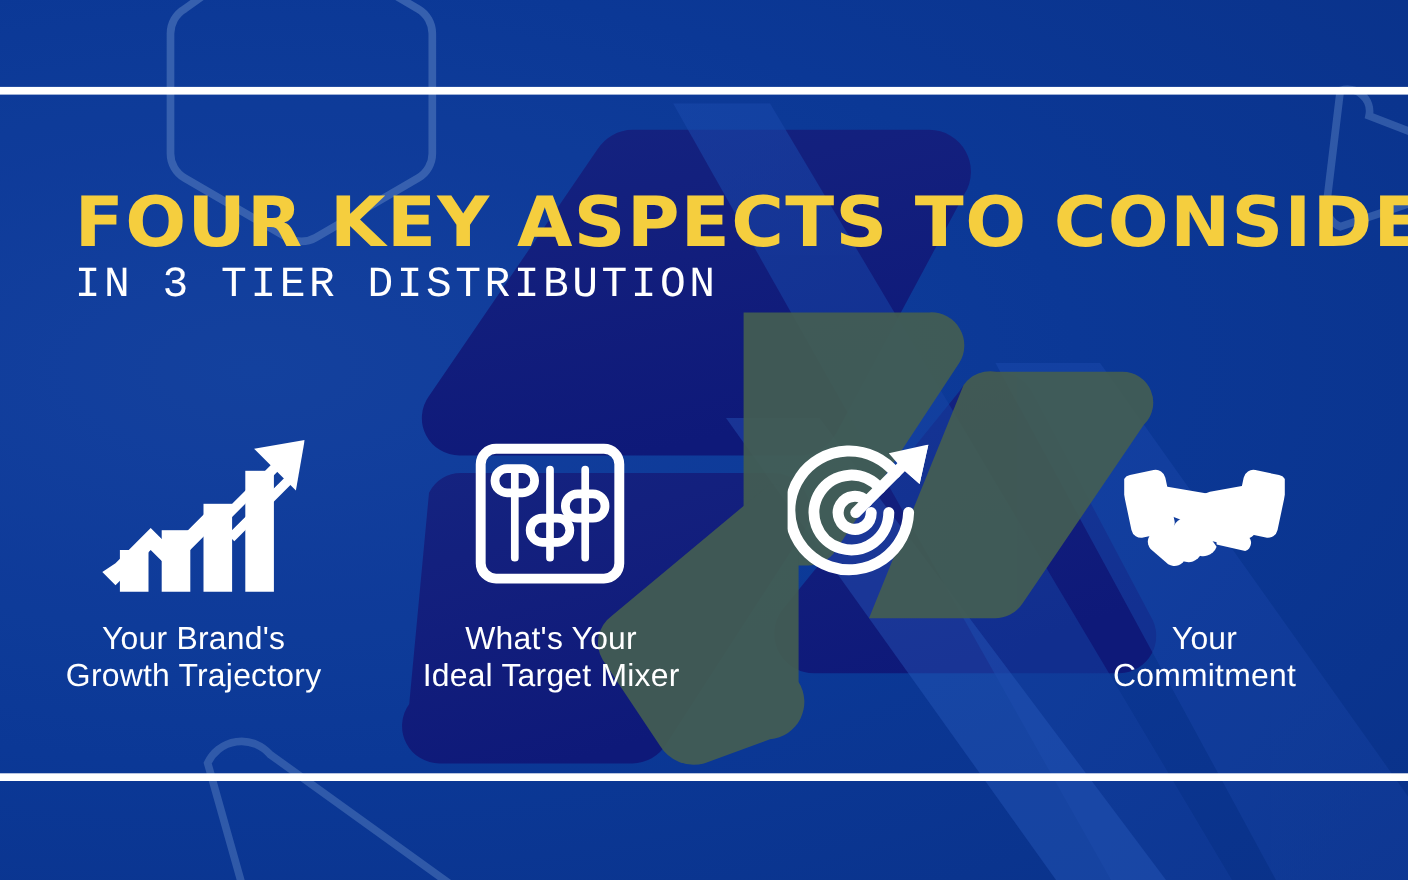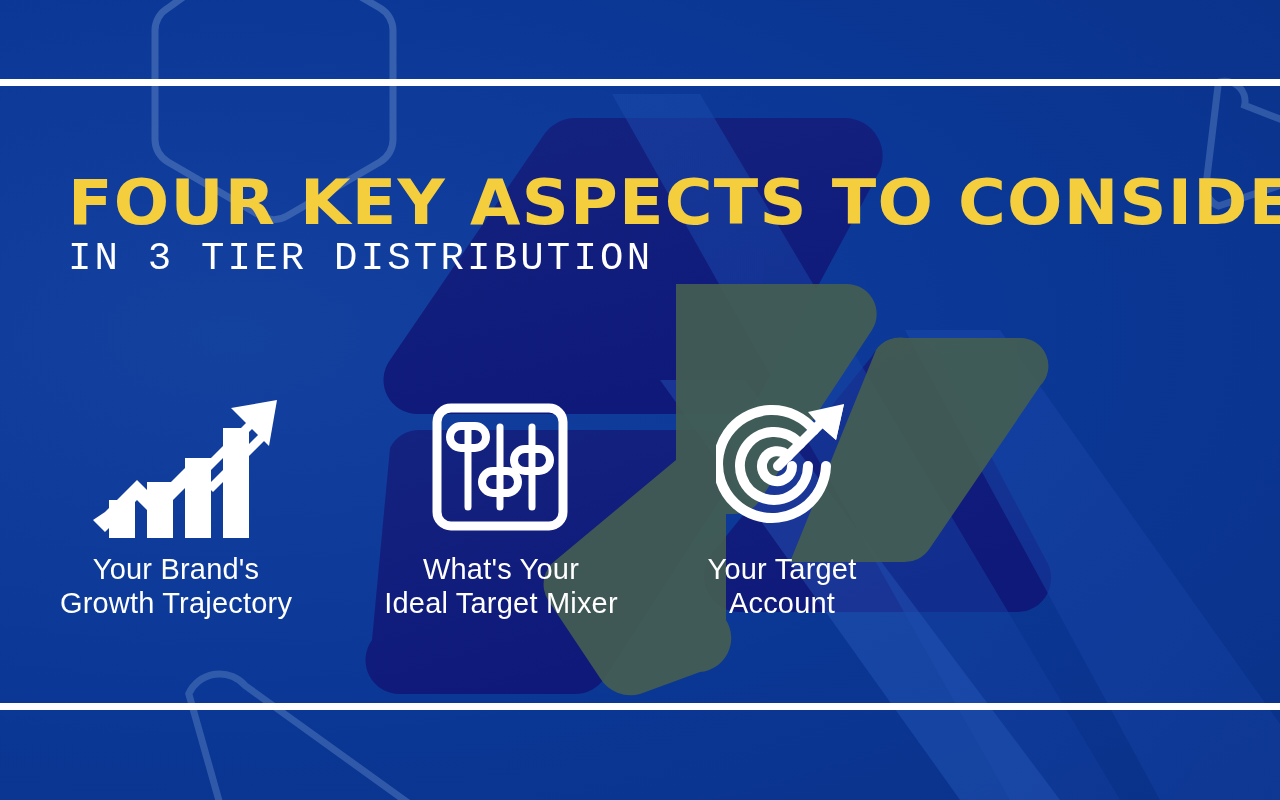--- a/index.html
+++ b/index.html
@@ -80,21 +80,21 @@
     display:flex;
     align-items:center;
     justify-content:center;
   }
   .card:nth-child(1) .icon-wrap { transform:translateX(8px); }
   .card:nth-child(2) .icon-wrap { transform:translateX(-2px); }
   .card:nth-child(3) .icon-wrap { transform:translateX(0px); }
   .card:nth-child(4) .icon-wrap { transform:translateX(-1px); }
 
   .card-label {
-    margin-top:12px;
+    margin-top:24px;
     color:#FFFFFF;
     font-family:"Liberation Sans", sans-serif;
     font-weight:400;
     font-size:29px;
     line-height:1.18;
     letter-spacing:0.2px;
     text-align:center;
     white-space:pre-line;
   }
   .card:nth-child(1) .card-label { transform:translate(0px,-2px); }
@@ -246,19 +246,47 @@
           <g fill="none" stroke="#FFFFFF" stroke-width="10" stroke-linecap="round">
             <path d="M 72 52 A 15 15 0 1 0 76 62"></path>
           </g>
 
           <line x1="62" y1="62" x2="106" y2="18" stroke="#FFFFFF" stroke-width="10" stroke-linecap="round"></line>
 
           <path d="M 92 8 L 128 0 L 120 36 L 104 22 Z" fill="#FFFFFF"></path>
           <path d="M 104 22 L 120 36 L 128 0 Z" fill="#FFFFFF"></path>
         </svg>
       </div>
-      <div class="card-label">Your Target
-Account</div>
-    </div>
-
+    </div>
+
+    <div class="card">
+      <div class="icon-wrap">
+        <svg width="146" height="104" viewBox="0 0 146 104">
+          <g fill="#FFFFFF">
+
+            <rect x="2" y="14" width="40" height="58" rx="9" ry="9" transform="rotate(-12 22 43)"></rect>
+
+            <rect x="104" y="14" width="40" height="58" rx="9" ry="9" transform="rotate(12 124 43)"></rect>
+
+            <path d="M 30 26 L 78 34 A 14 14 0 0 1 86 44
+                     L 74 58 A 12 12 0 0 1 58 60 L 32 50 Z"></path>
+
+            <path d="M 112 26 L 78 32 A 16 16 0 0 0 66 44
+                     L 60 54 A 14 14 0 0 0 68 74 L 110 84 Z"></path>
+
+            <path d="M 54 56 A 12 12 0 0 0 46 74 L 64 88
+                     A 13 13 0 0 0 84 82 L 70 62 Z"></path>
+            <path d="M 40 62 A 11 11 0 0 0 34 80 L 52 94
+                     A 12 12 0 0 0 70 88 L 56 68 Z"></path>
+            <path d="M 28 68 A 10 10 0 0 0 24 84 L 40 98
+                     A 11 11 0 0 0 56 92 L 44 74 Z"></path>
+
+            <path d="M 84 66 L 112 72 A 8 8 0 0 1 110 86 L 84 80 Z"></path>
+            <path d="M 88 54 L 116 60 A 8 8 0 0 1 114 74 L 88 68 Z"></path>
+          </g>
+        </svg>
+      </div>
+      <div class="card-label">Your
+Commitment</div>
+    </div>
 
   </div>
 </div>
 
 </body></html>

